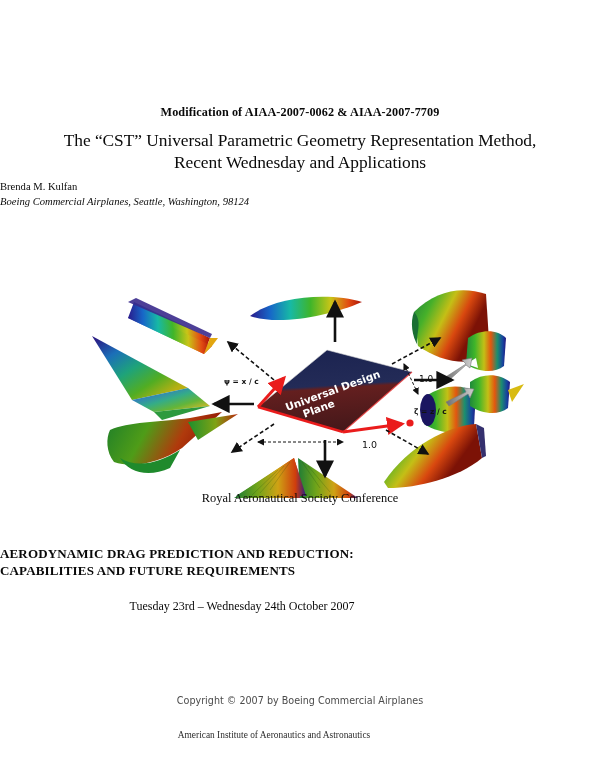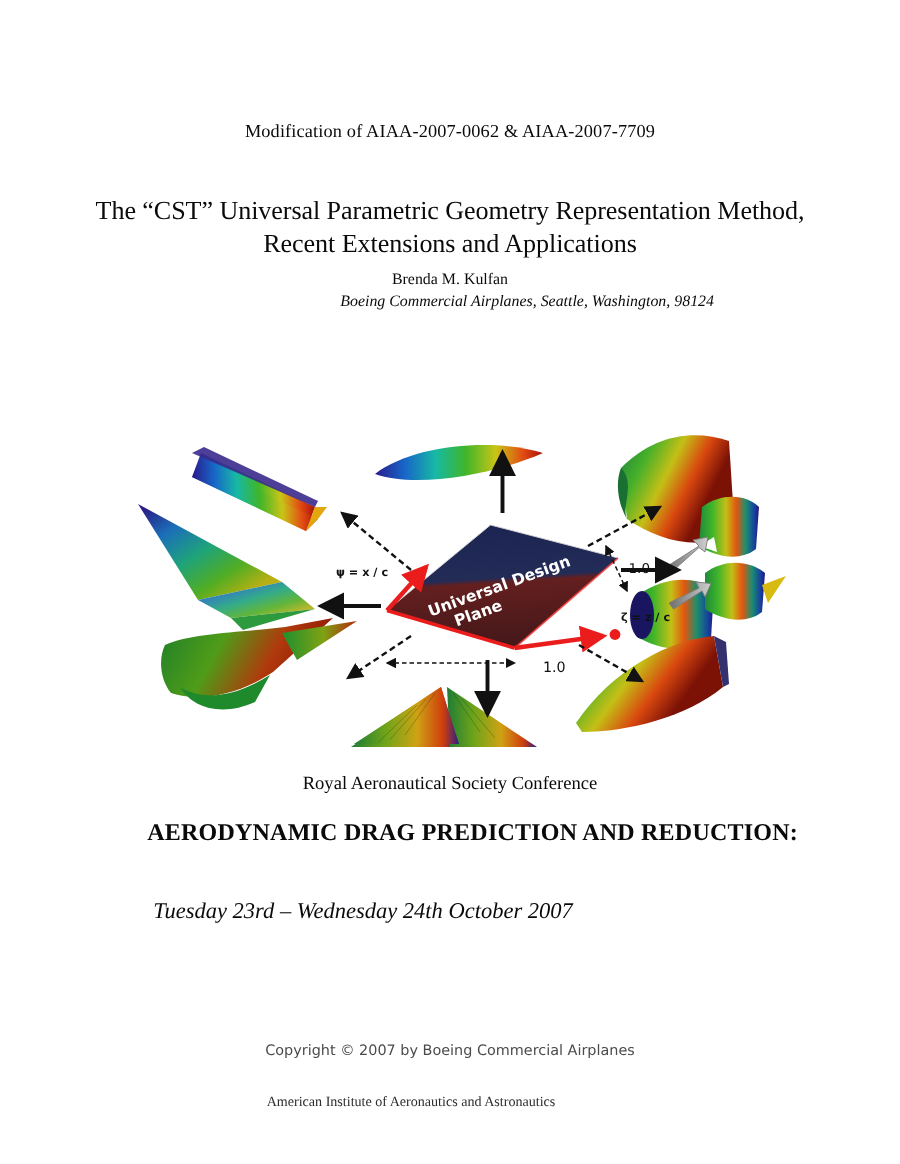--- a/index.html
+++ b/index.html
@@ -18,25 +18,25 @@
 
   .page {
     position: absolute;
     inset: 0;
     background: #fff;
   }
 
   
   .modline {
     position: absolute;
-    top: 80px;
-    left: 0;
-    width: 600px;
-    text-align: center;
-    font-weight: normal;
+    top: 105px;
+    left: 0;
+    width: 600px;
+    text-align: center;
+    font-weight: bold;
     font-size: 12.2px;
     letter-spacing: 0.1px;
   }
 
   .title {
     position: absolute;
     top: 130px;
     left: 35px;
     width: 530px;
     text-align: center;
@@ -44,75 +44,74 @@
     font-size: 17.4px;
     line-height: 1.26;
     letter-spacing: -0.05px;
   }
 
   .author {
     position: absolute;
     top: 181px;
     left: 0;
     width: 600px;
-    text-align: center;
+    text-align: left;
     font-size: 10.6px;
   }
 
   .affiliation {
     position: absolute;
     top: 196px;
     left: 0;
     width: 476px;
-    text-align: right;
+    text-align: left;
     font-size: 10.6px;
     font-style: italic;
   }
 
   
   .figure {
     position: absolute;
     top: 272px;
     left: 62px;
     width: 476px;
     height: 228px;
   }
   .figure svg { display: block; width: 100%; height: 100%; }
 
   
   .conf-name {
     position: absolute;
-    top: 515px;
+    top: 491px;
     left: 0;
     width: 600px;
     text-align: center;
     font-size: 12.4px;
   }
 
   .conf-theme {
     position: absolute;
     top: 545px;
     left: 0;
     width: 532px;
-    text-align: right;
+    text-align: left;
     font-weight: bold;
-    font-size: 16px;
+    font-size: 13px;
     line-height: 1.32;
     letter-spacing: 0.15px;
   }
 
   .conf-dates {
     position: absolute;
     top: 598px;
     left: 0;
     width: 484px;
     text-align: center;
-    font-size: 15px;
+    font-size: 12px;
     line-height: 1.35;
-    font-style: italic;
   }
 
   
   .copyright {
     position: absolute;
     top: 694px;
     left: 0;
     width: 600px;
     text-align: center;
     font-family: "DejaVu Sans", sans-serif;
@@ -132,21 +131,21 @@
 </style>
 </head>
 <body>
 
 <div class="page">
 
   <div class="modline">Modification of  AIAA-2007-0062 &amp; AIAA-2007-7709</div>
 
   <div class="title">
     <div>The “CST” Universal Parametric Geometry Representation Method,</div>
-    <div>Recent Extensions and Applications</div>
+    <div>Recent Wednesday and Applications</div>
   </div>
 
   <div class="author">Brenda M. Kulfan</div>
 
   <div class="affiliation">Boeing Commercial Airplanes, Seattle, Washington, 98124</div>
 
   <div class="figure">
     <svg viewBox="0 0 476 228" xmlns="http://www.w3.org/2000/svg">
       <defs>
 
@@ -325,20 +324,21 @@
         <text x="162" y="112" font-family="DejaVu Sans, sans-serif" font-size="7.5" fill="#111" font-weight="bold">ψ = x / c</text>
         <text x="352" y="142" font-family="DejaVu Sans, sans-serif" font-size="7.5" fill="#111" font-weight="bold">ζ = z / c</text>
       </g>
     </svg>
   </div>
 
   <div class="conf-name">Royal Aeronautical Society Conference</div>
 
   <div class="conf-theme">
     <div>AERODYNAMIC DRAG PREDICTION AND REDUCTION:</div>
+    <div>CAPABILITIES AND FUTURE REQUIREMENTS</div>
   </div>
 
   <div class="conf-dates">
     <div>Tuesday 23rd – Wednesday 24th October 2007</div>
   </div>
 
   <div class="copyright">
     <div>Copyright © 2007 by Boeing Commercial Airplanes</div>
   </div>
 

